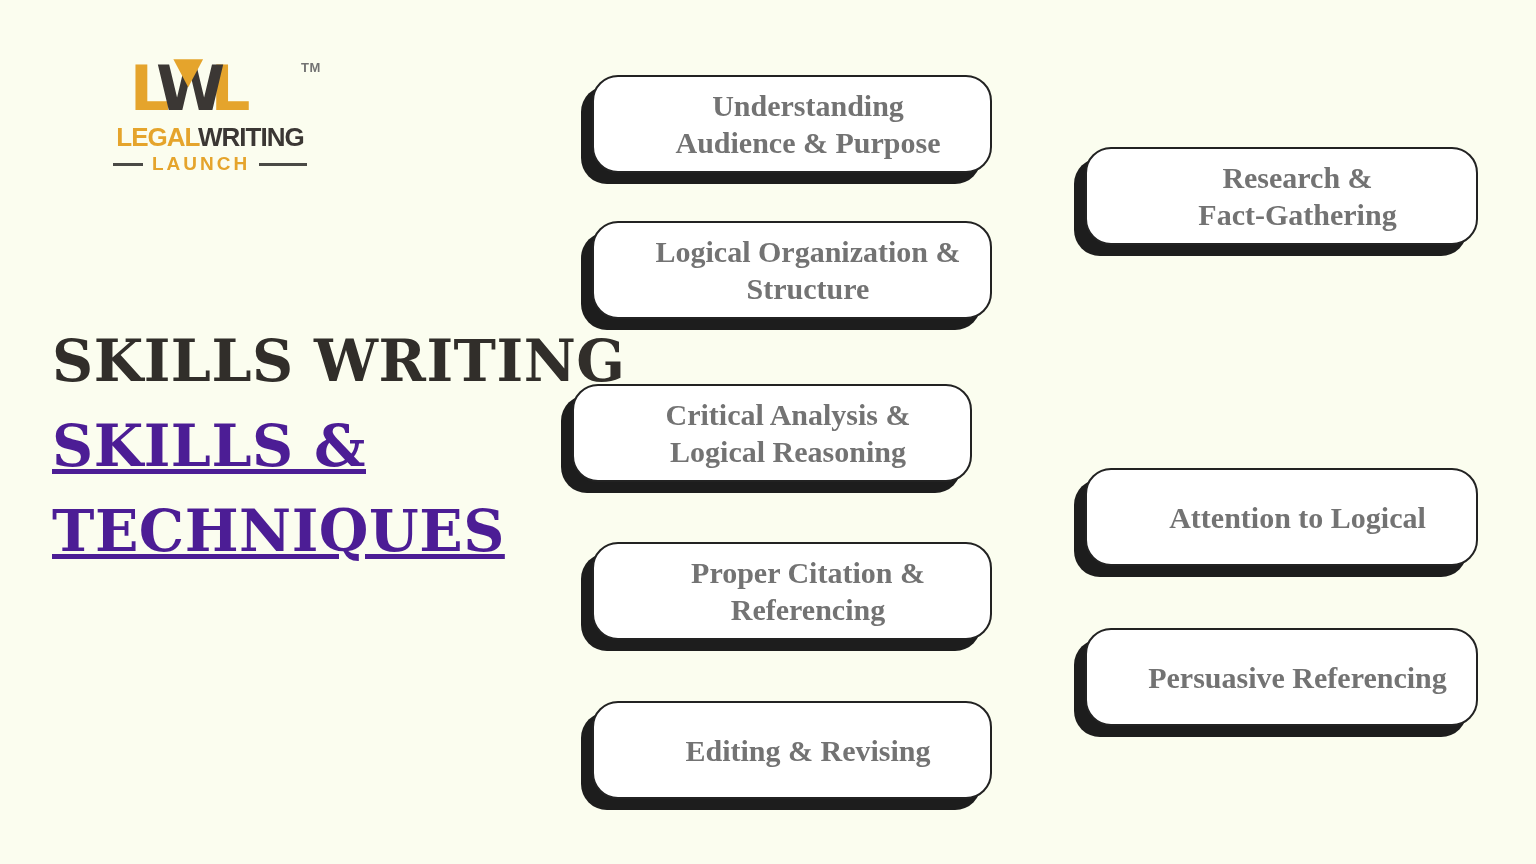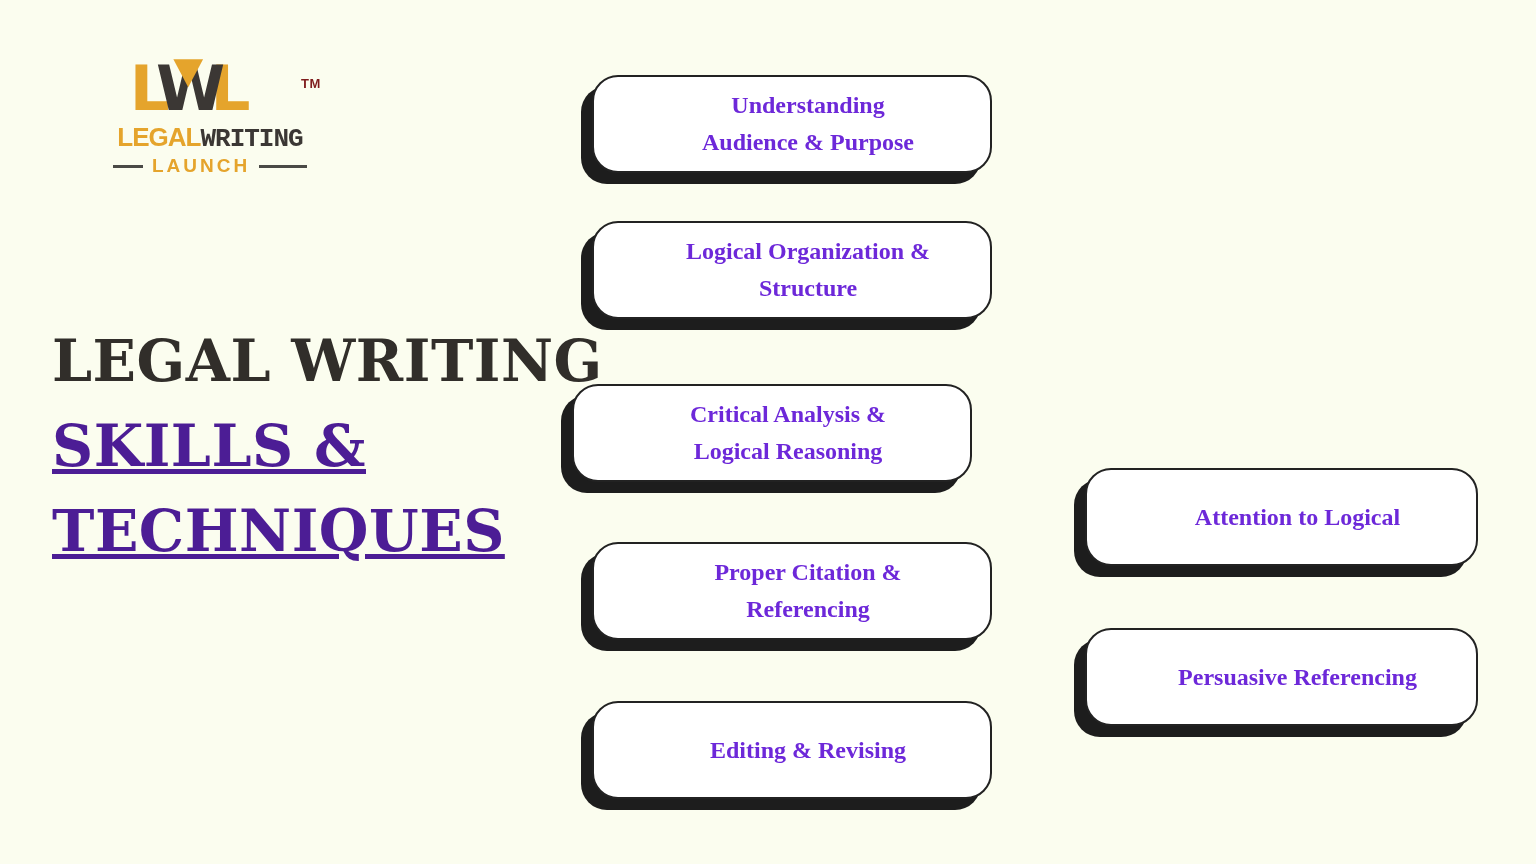--- a/index.html
+++ b/index.html
@@ -34,37 +34,37 @@
     font-family: "DejaVu Sans", sans-serif;
     font-weight: bold;
     font-size: 76px;
     letter-spacing: -4px;
   }
   .mg-gold { fill: #E5A42C; }
   .mg-dark { fill: #3B3734; }
   .tm {
     position: absolute;
     left: 216px;
-    top: 20px;
+    top: 4px;
     font-size: 13px;
     font-weight: bold;
-    color: #7f1d1d;
+    color: #737373;
     letter-spacing: 0.5px;
   }
   .logo-words {
     text-align: center;
     font-weight: bold;
     font-size: 26px;
     letter-spacing: -1px;
     line-height: 26px;
     margin-top: 2px;
     white-space: nowrap;
   }
   .logo-word-legal { color: #E5A42C; }
-  .logo-word-writing { color: #3B3734; font-family: Liberation Mono, monospace; }
+  .logo-word-writing { color: #3B3734; }
   .logo-launch-row {
     margin-top: 3px;
     display: flex;
     align-items: center;
     justify-content: center;
   }
   .launch-dash {
     height: 3px;
     background: #4A4A46;
   }
@@ -104,23 +104,23 @@
     box-shadow: -11px 11px 0 0 #1D1D1D;
     display: flex;
     align-items: center;
     justify-content: center;
     box-sizing: border-box;
     text-align: center;
   }
   .card-label {
     font-family: "Liberation Serif", serif;
     font-weight: bold;
-    font-size: 24px;
+    font-size: 30px;
     line-height: 37px;
-    color: #6d28d9;
+    color: #737373;
     white-space: pre-line;
     padding: 0 14px;
     margin-left: 32px;
   }
 
   
   .m1 { left: 592px; top: 75px; }
   .m2 { left: 592px; top: 221px; text-align: center; }
   .m3 { left: 572px; top: 384px; }
   .m4 { left: 592px; top: 542px; }
@@ -151,21 +151,21 @@
       <span class="logo-word-legal">LEGAL</span><span class="logo-word-writing">WRITING</span>
     </div>
     <div class="logo-launch-row">
       <span class="launch-dash left"></span>
       <span class="logo-word-launch">LAUNCH</span>
       <span class="launch-dash right"></span>
     </div>
   </div>
 
   <div class="title-block">
-    <div class="title-line-dark">LEGAL WRITING</div>
+    <div class="title-line-dark">SKILLS WRITING</div>
     <div class="title-line-gold">SKILLS &amp;</div>
     <div class="title-line-gold">TECHNIQUES</div>
   </div>
 
   <div class="card m1">
     <span class="card-label">Understanding
 Audience &amp; Purpose</span>
   </div>
   <div class="card m2">
     <span class="card-label">Logical Organization &amp;
@@ -176,20 +176,24 @@
 Logical Reasoning</span>
   </div>
   <div class="card m4">
     <span class="card-label">Proper Citation &amp;
 Referencing</span>
   </div>
   <div class="card m5">
     <span class="card-label">Editing &amp; Revising</span>
   </div>
 
+  <div class="card r1">
+    <span class="card-label">Research &amp;
+Fact-Gathering</span>
+  </div>
   <div class="card r3">
     <span class="card-label">Attention to Logical</span>
   </div>
   <div class="card r4">
     <span class="card-label">Persuasive Referencing</span>
   </div>
 
 </div>
 
 </body></html>

